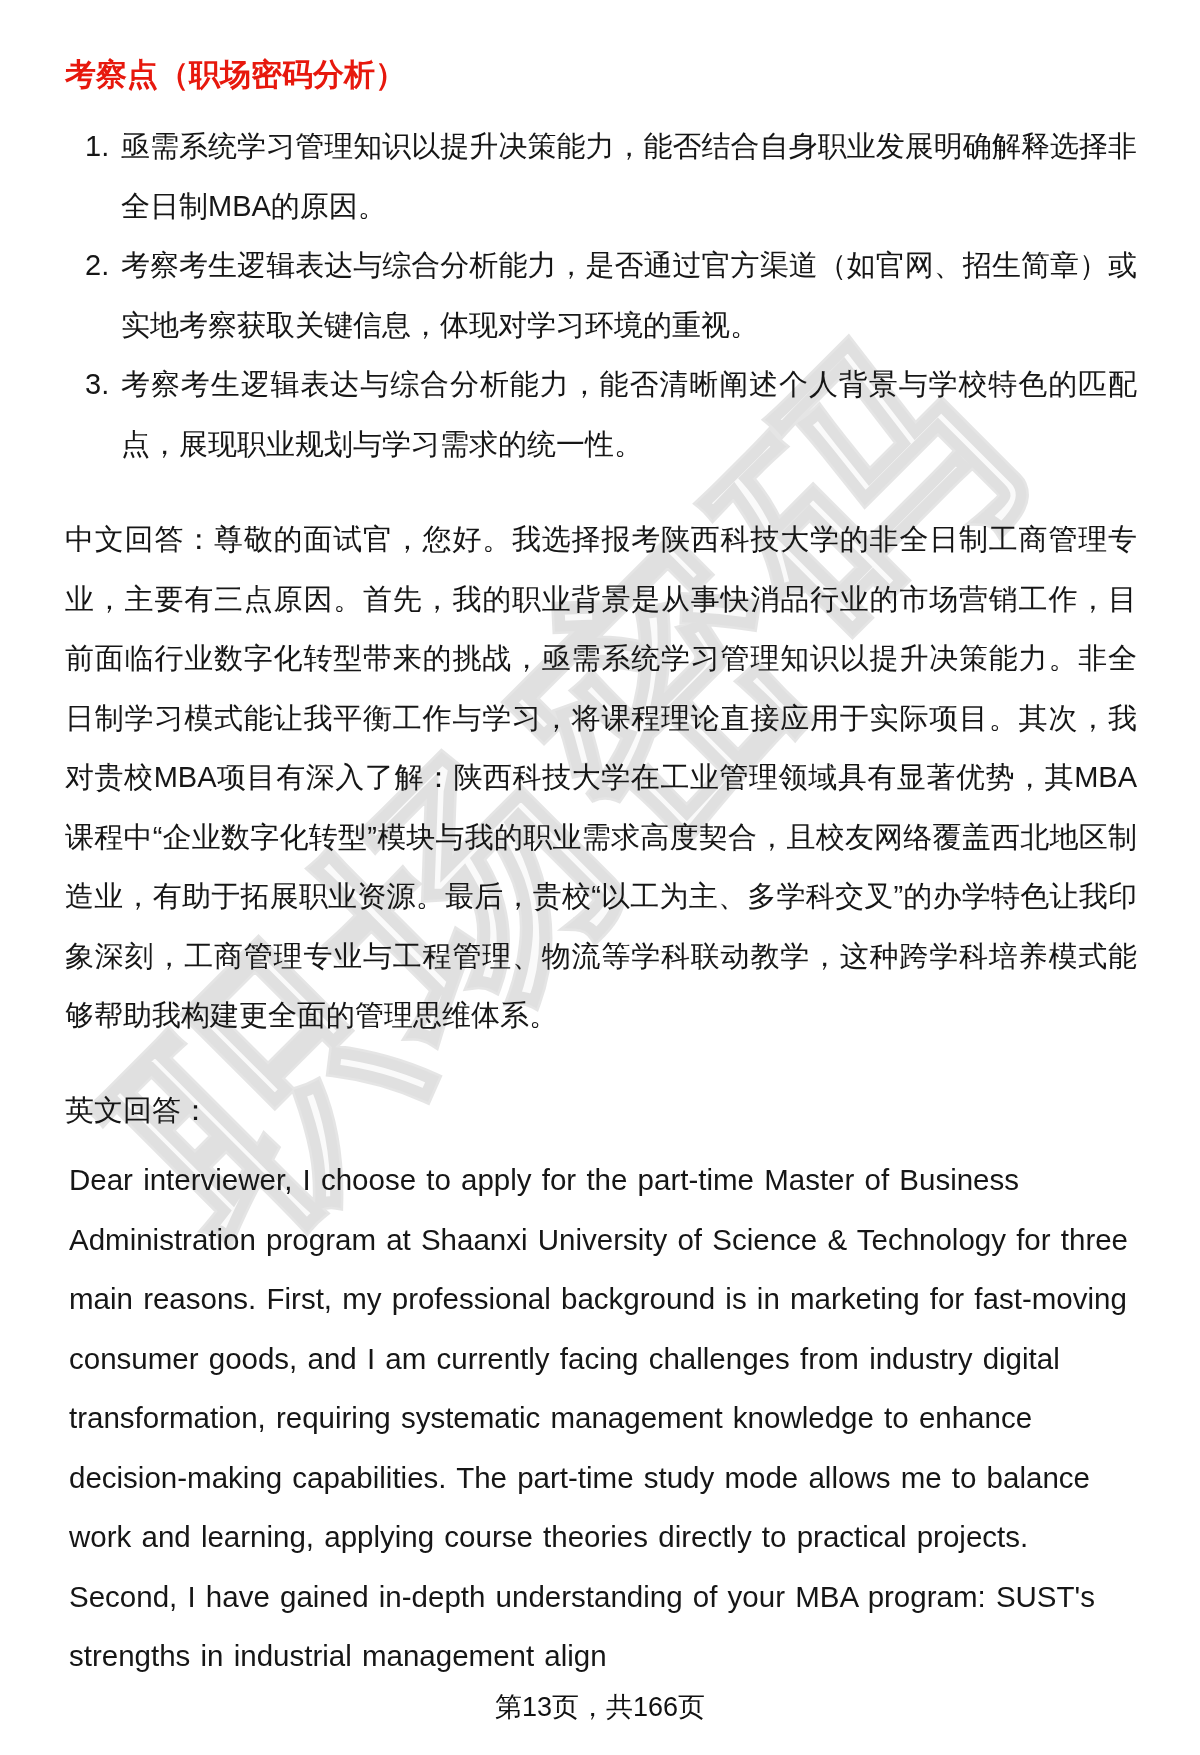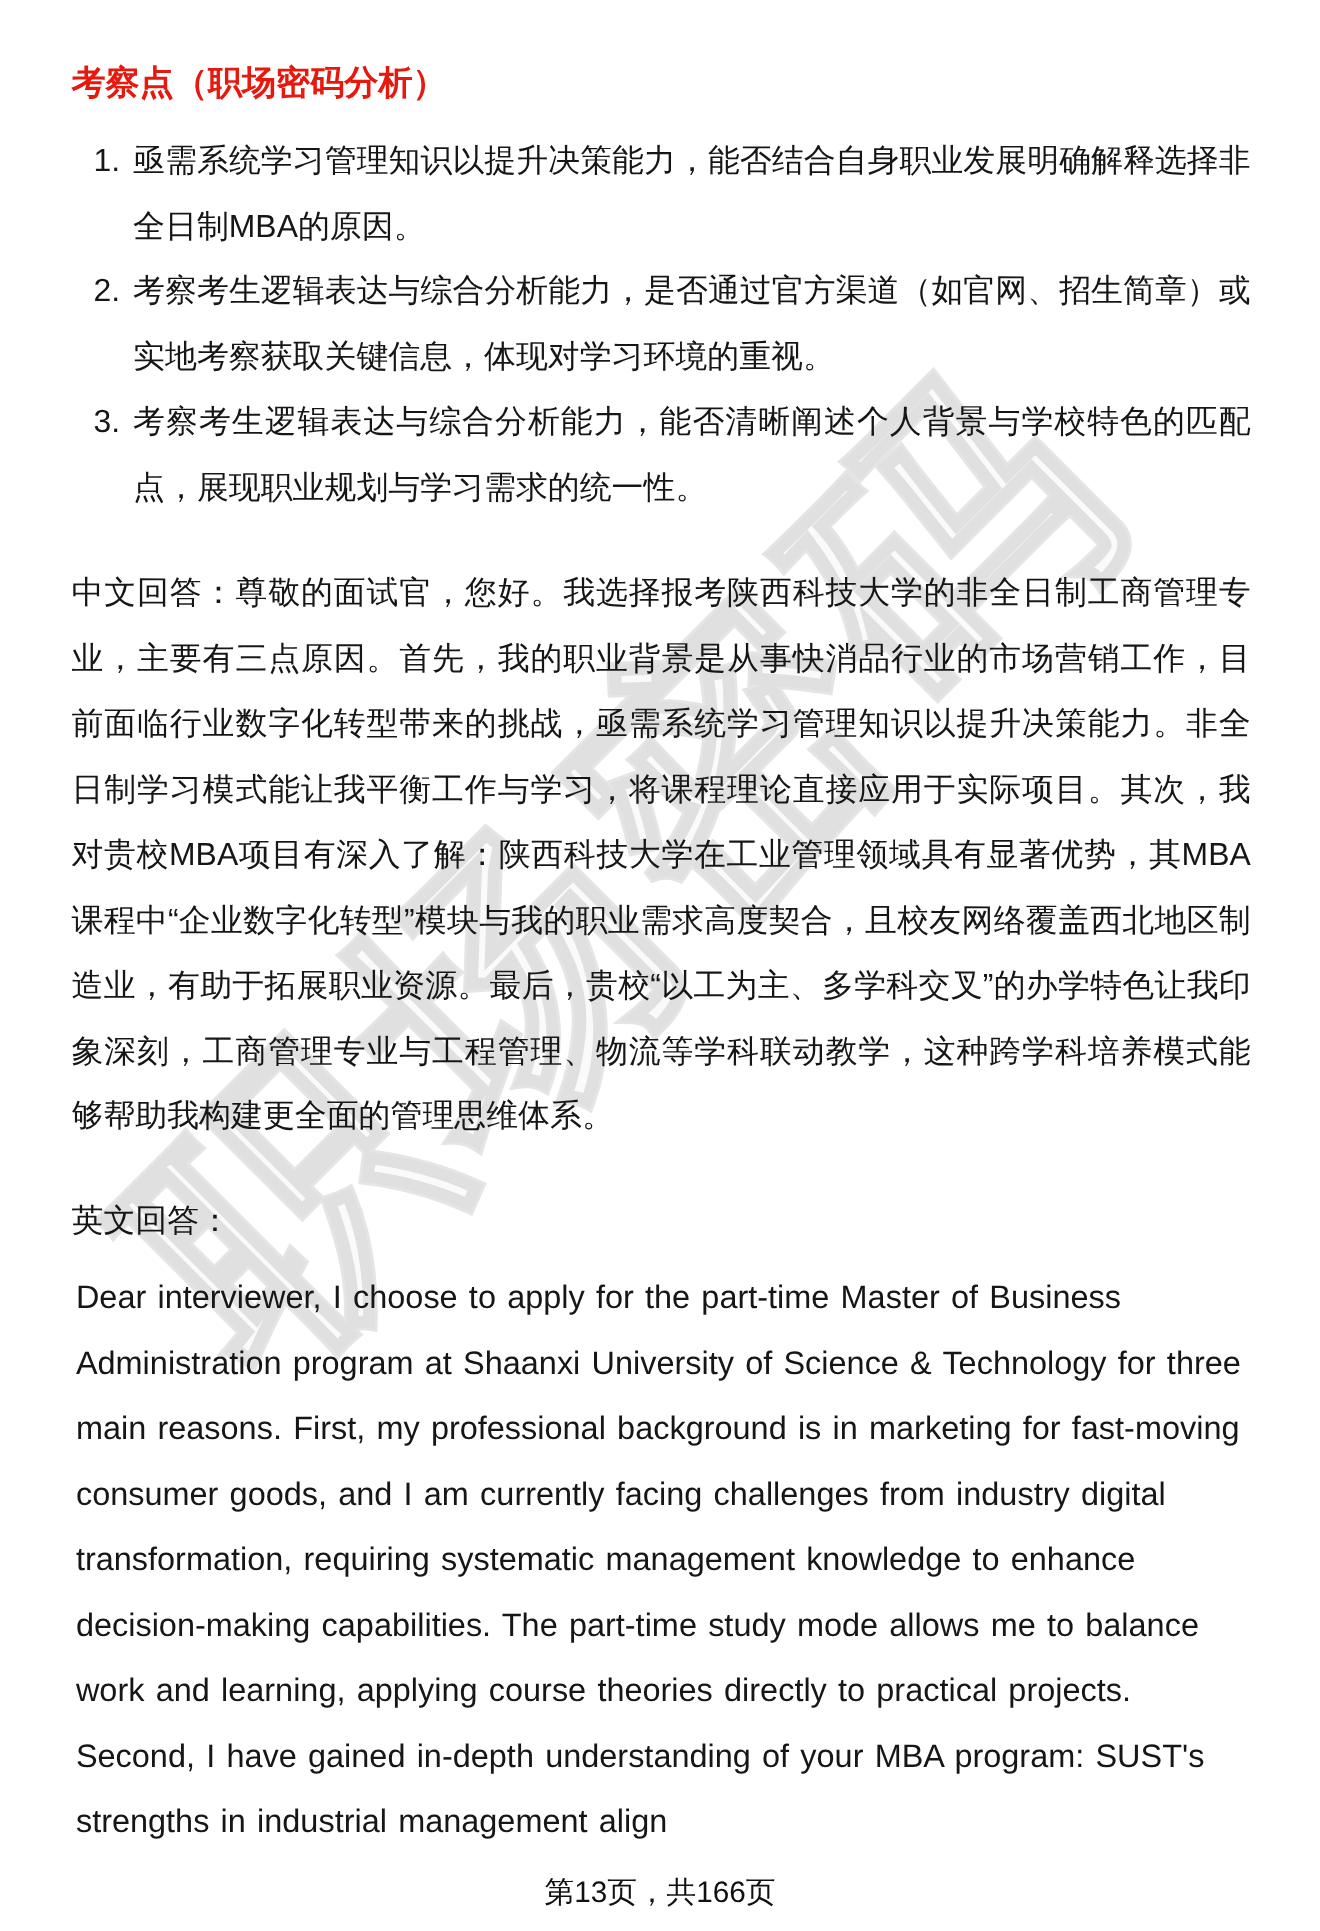--- a/index.html
+++ b/index.html
@@ -86,21 +86,21 @@
   .para-en {
     font-size: 29.5px;
     line-height: 59.5px;
     word-spacing: 2px;
     margin: 4px;
   }
   .footer {
     position: absolute;
     left: 0;
     right: 0;
-    bottom: 17px;
+    bottom: 30px;
     text-align: center;
     font-size: 27px;
     color: #111111;
     z-index: 1;
   }
 </style>
 </head>
 <body>
 
 <div class="page">

